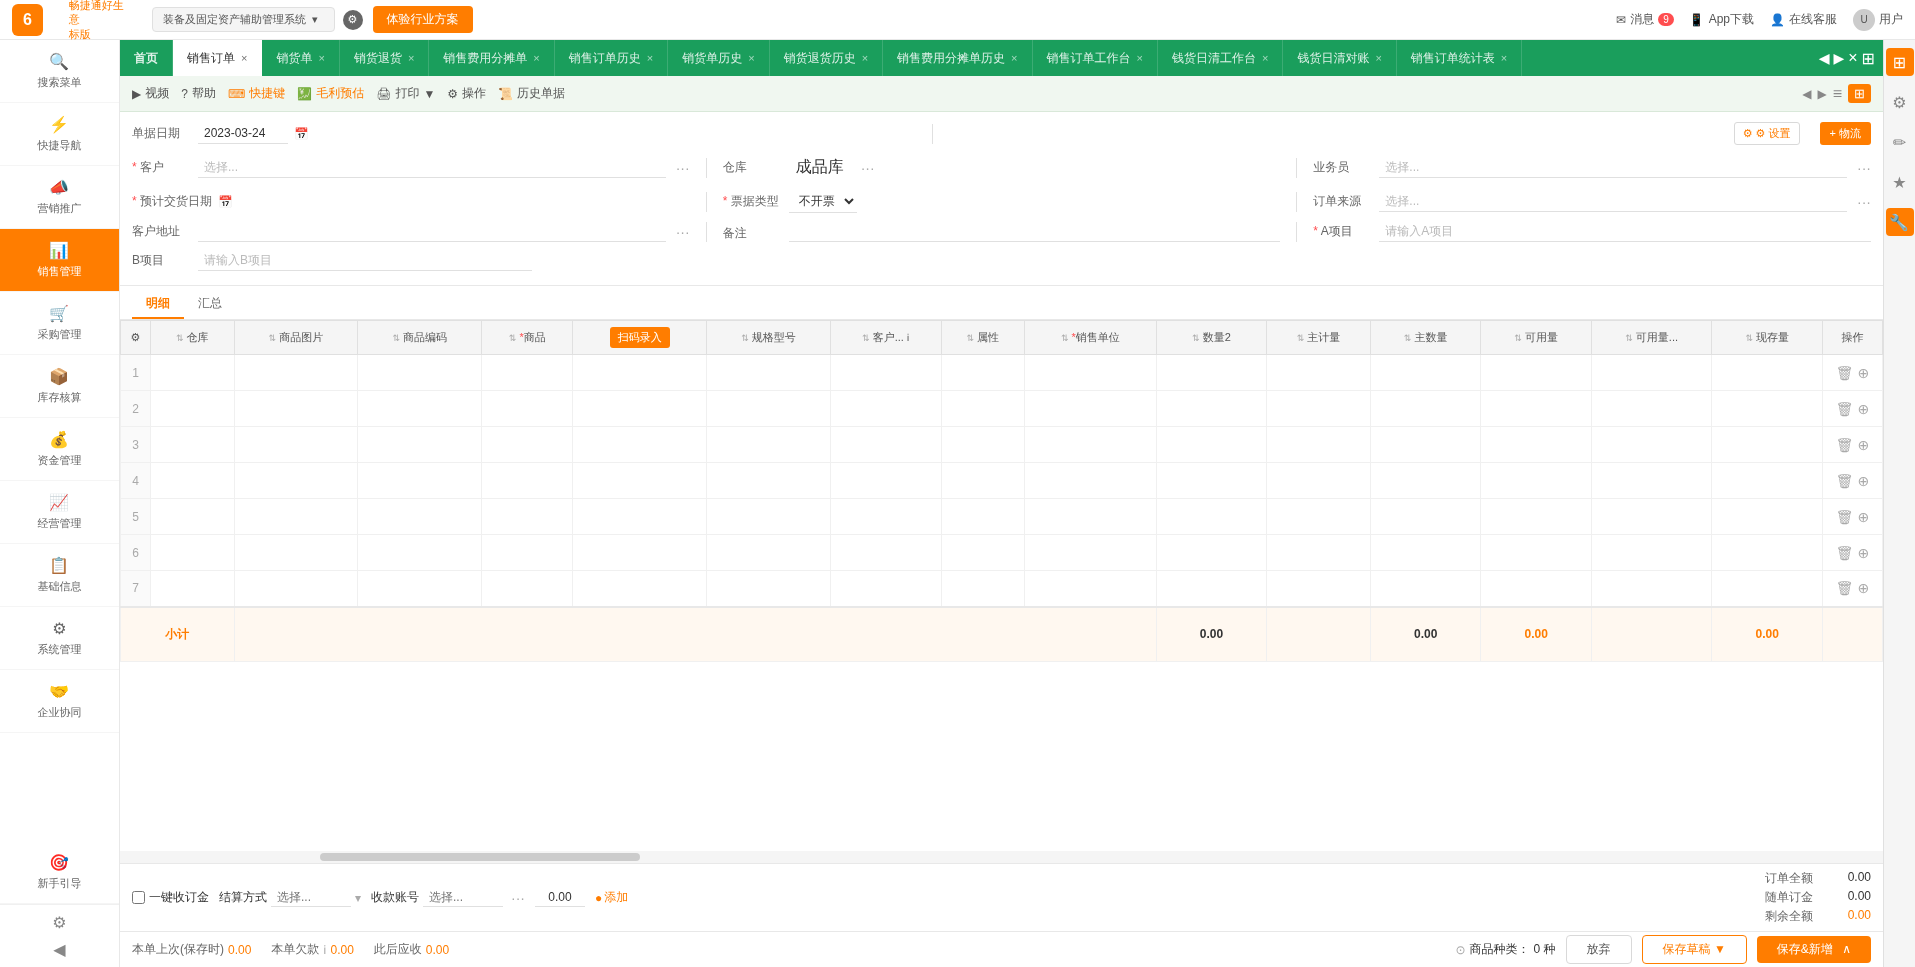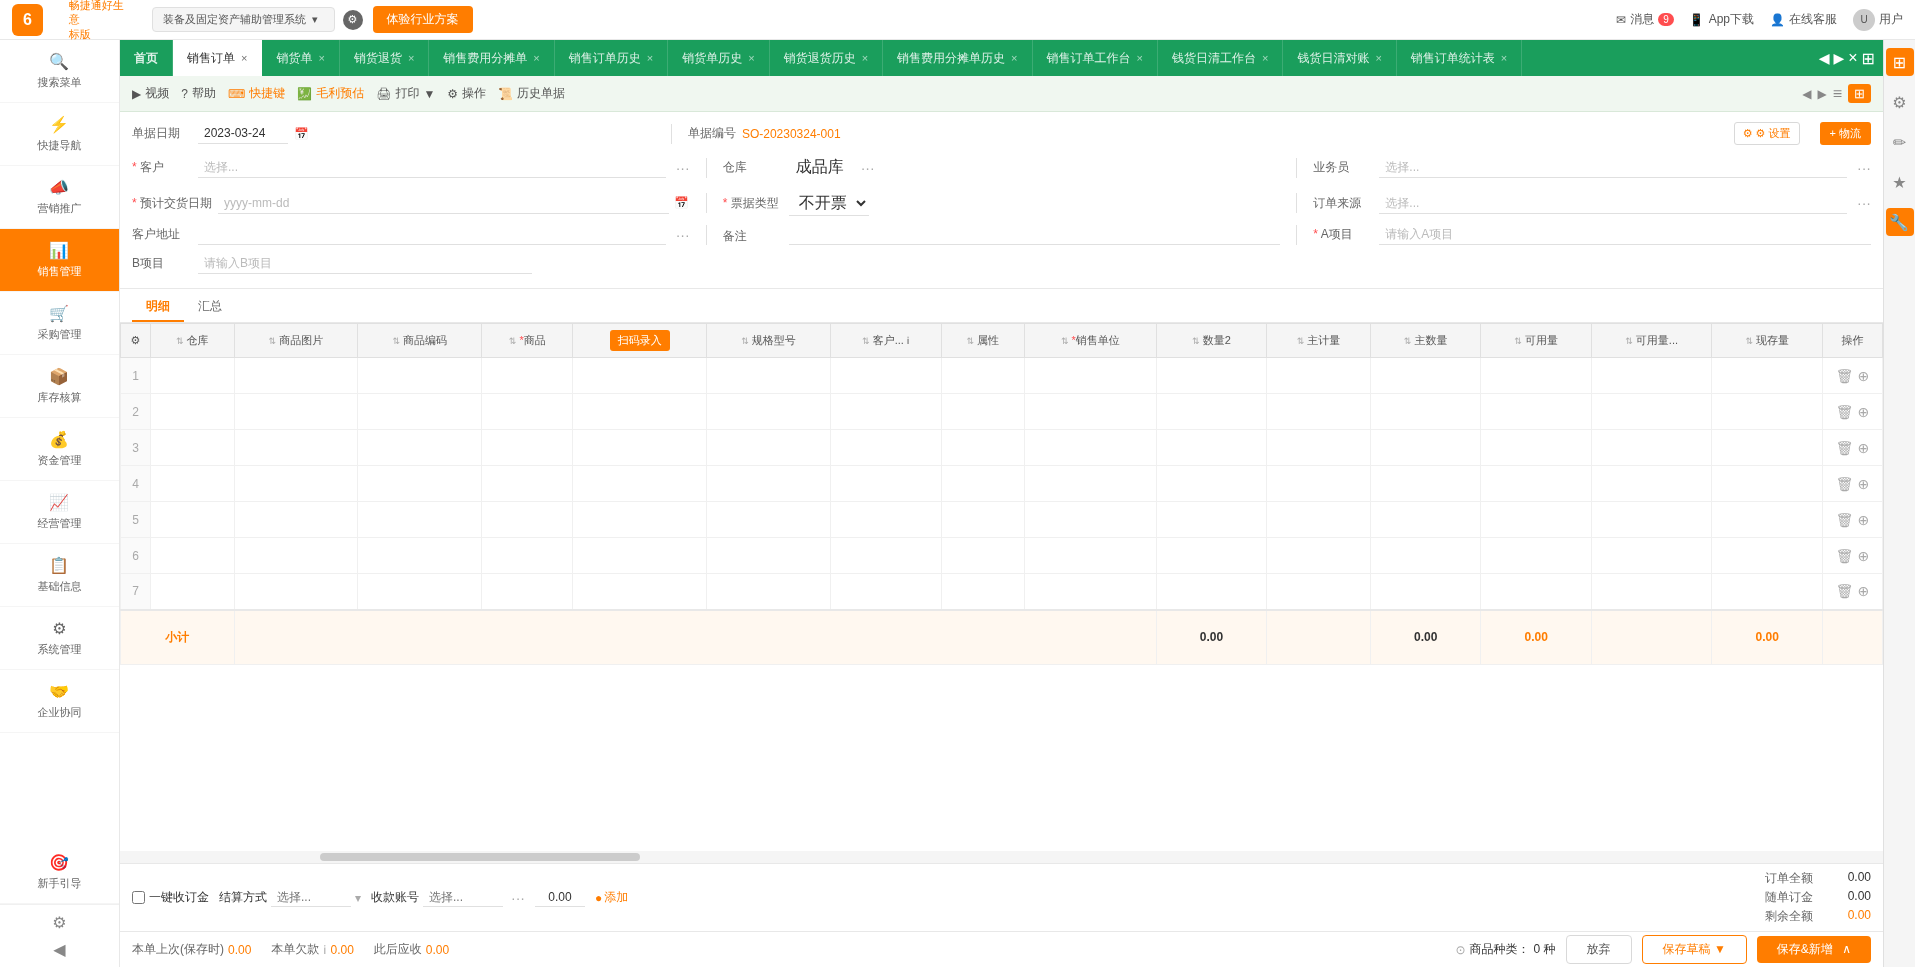--- a/index.html
+++ b/index.html
@@ -51,21 +51,21 @@
     
     .form-area { background: #fff; padding: 10px 12px 6px; border-bottom: 1px solid #e8e8e8; }
     .form-row { display: flex; align-items: center; gap: 0; margin-bottom: 8px; }
     .form-field { display: flex; align-items: center; flex: 1; gap: 6px; }
     .form-label { color: #666; white-space: nowrap; min-width: 60px; }
     .form-label.required::before { content: '* '; color: #ff4d4f; }
     .form-input { border: none; border-bottom: 1px solid #e0e0e0; padding: 3px 6px; font-size: 12px; color: #333; flex: 1; outline: none; background: transparent; min-width: 80px; }
     .form-input::placeholder { color: #bbb; }
     .form-input-fixed { border: 1px solid transparent; padding: 3px 6px; font-size: 16px; color: #333; background: transparent; }
     .form-dots { color: #aaa; font-size: 14px; cursor: pointer; margin-left: 4px; }
-    .form-select { border: none; border-bottom: 1px solid #e0e0e0; padding: 3px 6px; font-size: 16px; color: #333; background: transparent; outline: none; cursor: pointer; }
+    .form-select { border: none; border-bottom: 1px solid #e0e0e0; padding: 3px 6px; font-size: 12px; color: #333; background: transparent; outline: none; cursor: pointer; }
     .form-divider { width: 1px; height: 20px; background: #e0e0e0; margin: 0 16px; }
     .date-val { font-size: 12px; color: #333; border-bottom: 1px solid #e0e0e0; padding: 3px 6px; min-width: 90px; }
     .sn-label { color: #666; white-space: nowrap; }
     .sn-val { color: #ff7d00; font-size: 12px; }
     .table-tabs { display: flex; padding: 4px 12px 0; background: #fff; border-bottom: 1px solid #e8e8e8; gap: 0; }
     .table-tab { padding: 5px 14px; font-size: 12px; cursor: pointer; border-bottom: 2px solid transparent; color: #666; }
     .table-tab.active { color: #ff7d00; border-bottom: 2px solid #ff7d00; font-weight: bold; }
 
     .table-container { flex: 1; overflow-x: auto; overflow-y: auto; background: #fff; }
     table { width: 100%; border-collapse: collapse; min-width: 1400px; }
@@ -280,24 +280,20 @@
 
       <div class="form-area">
 
         <div class="form-row">
           <div class="form-field">
             <span class="form-label">单据日期</span>
             <span class="date-val">2023-03-24</span>
             <span style="cursor:pointer;color:#aaa;">📅</span>
           </div>
           <div class="form-divider"></div>
-          <div class="form-field">
-            <span class="sn-label">单据编号</span>
-            <span class="sn-val">SO-20230324-001</span>
-          </div>
           <div style="flex:1"></div>
           <div class="set-btn-area">
             <button class="set-btn">
               <span>⚙</span>
               <span>⚙ 设置</span>
             </button>
             <button class="add-goods-btn">+ 物流</button>
           </div>
         </div>
 
@@ -317,21 +313,20 @@
           <div class="form-field" style="flex:2;">
             <span class="form-label">业务员</span>
             <input class="form-input" placeholder="选择..." style="">
             <span class="form-dots">···</span>
           </div>
         </div>
 
         <div class="form-row">
           <div class="form-field" style="flex:2;">
             <span class="form-label required">预计交货日期</span>
-            <input class="form-input" placeholder="yyyy-mm-dd" style="">
             <span style="cursor:pointer;color:#aaa;">📅</span>
           </div>
           <div class="form-divider"></div>
           <div class="form-field" style="flex:2;">
             <span class="form-label required">票据类型</span>
             <select class="form-select"><option>不开票</option></select>
           </div>
           <div class="form-divider"></div>
           <div class="form-field" style="flex:2;">
             <span class="form-label">订单来源</span>

